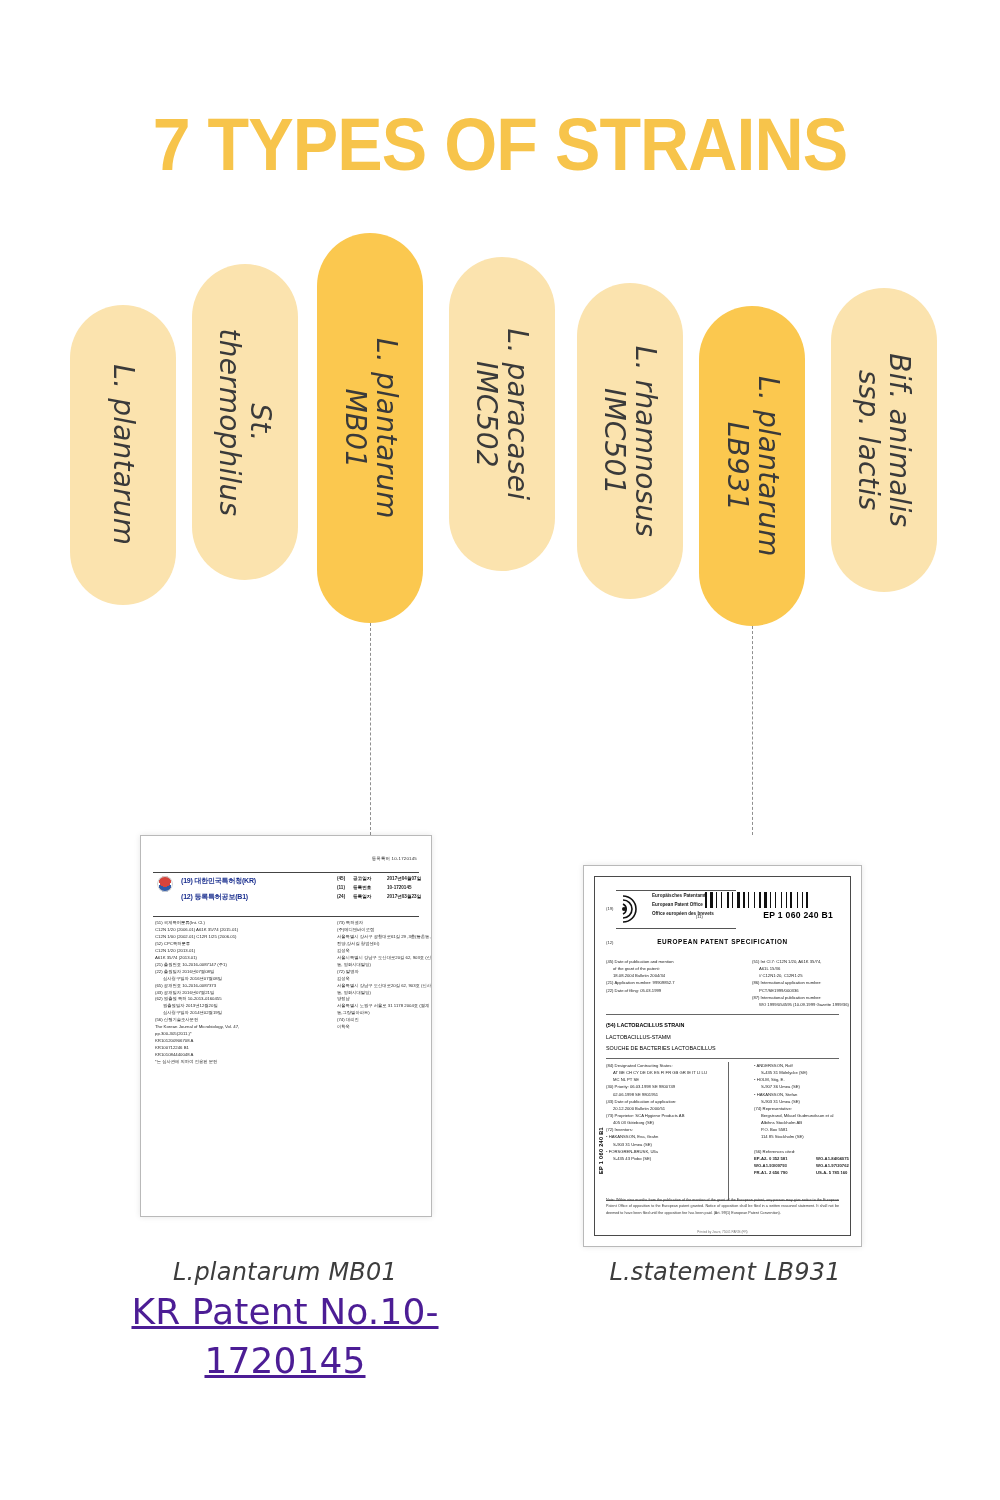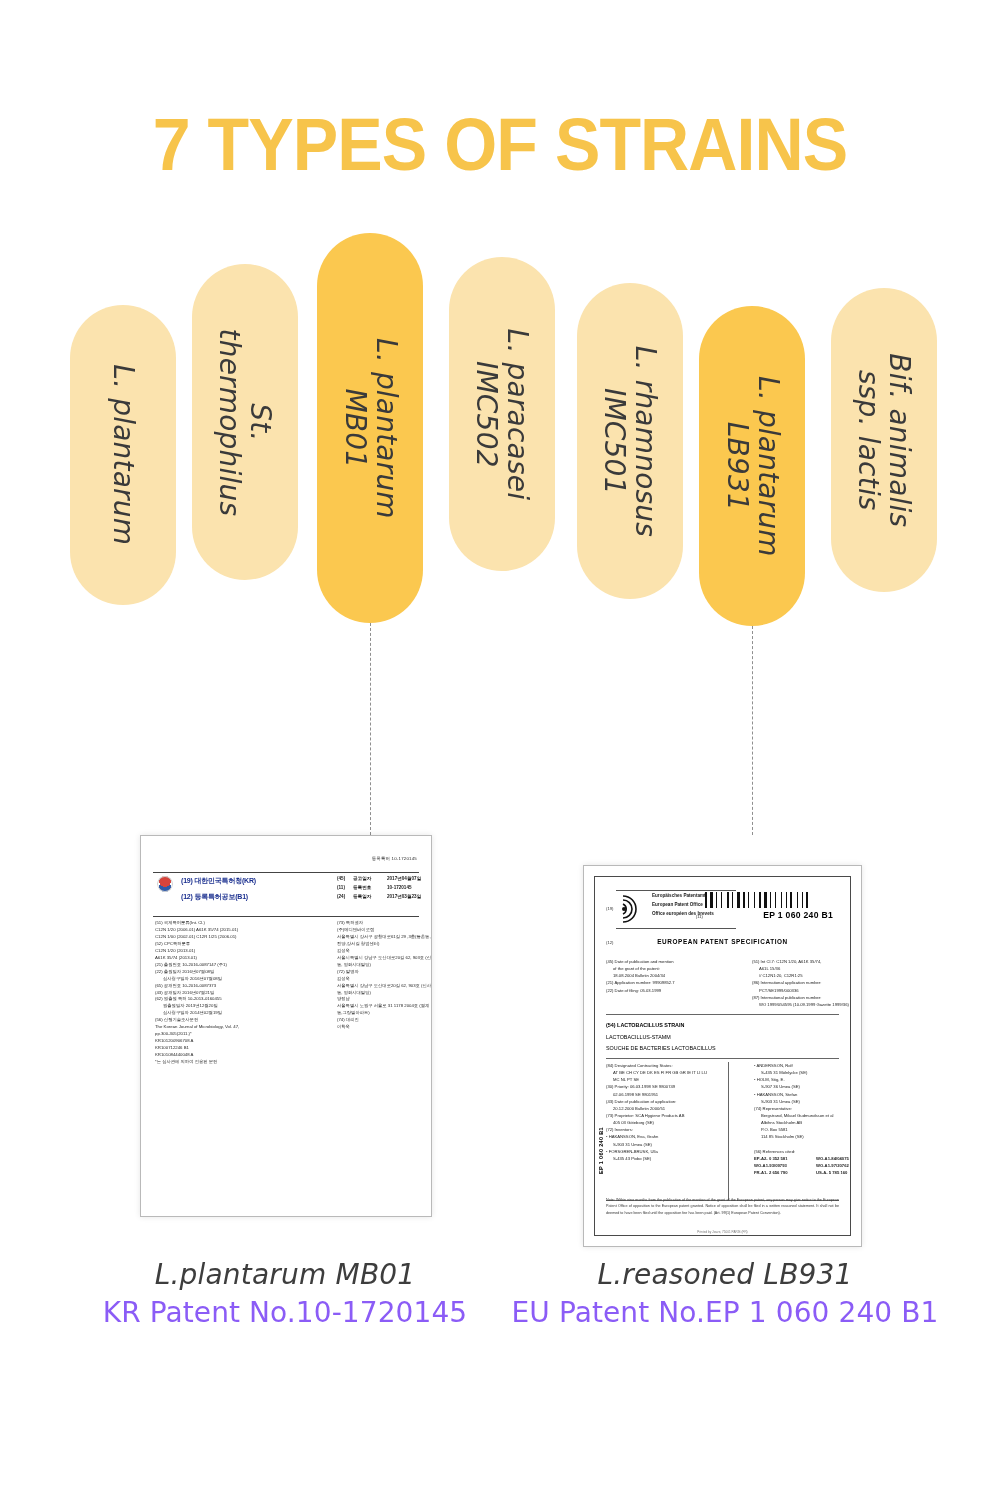--- a/index.html
+++ b/index.html
@@ -124,27 +124,28 @@
   }
   .eu-note{position:absolute;left:22px;right:22px;bottom:30px;font-size:3.7px;color:#333;line-height:1.75;text-align:justify;}
   .eu-foot{position:absolute;left:0;right:0;bottom:12px;text-align:center;font-size:3.1px;color:#777;}
   .eu-refs{display:flex;}
   .eu-refs .rc{width:62px;}
 
   
   .caption{position:absolute;text-align:center;}
   .cap-1{
     font-family:"DejaVu Sans","Liberation Sans",sans-serif;
-    font-style:italic;font-size:28px;color:#3d3d3d;line-height:1.35;
+    font-style:italic;font-size:24px;color:#3d3d3d;line-height:1.35;
     letter-spacing:0.2px;
   }
   .cap-2{
     font-family:"DejaVu Sans","Liberation Sans",sans-serif;
-    font-style:normal;font-size:28px;color:#8b5cf6;line-height:1.35;
+    font-style:normal;font-size:36px;color:#4c1d95;line-height:1.35;
     letter-spacing:0.1px;
+    text-decoration:underline;
   }
 </style>
 </head>
 <body>
 
 <div class="stage">
 
   <div class="title">7 TYPES OF STRAINS</div>
 
   <div class="pill" id="pill0" style="left:70px;top:305px;width:106px;height:300px;background:#FBE3AE;">
@@ -405,17 +406,16 @@
       <div class="eu-foot">Printed by Jouve, 75001 PARIS (FR)</div>
     </div>
   </div>
 
   <div class="caption" style="left:60px;top:1256px;width:450px;">
     <div class="cap-1">L.plantarum MB01</div>
     <div class="cap-2">KR Patent No.10-1720145</div>
   </div>
 
   <div class="caption" style="left:495px;top:1256px;width:460px;">
-    <div class="cap-1">L.reasoned LB931</div>
-    <div class="cap-2">EU Patent No.EP 1 060 240 B1</div>
+    <div class="cap-1">L.statement LB931</div>
   </div>
 
 </div>
 
 </body></html>

